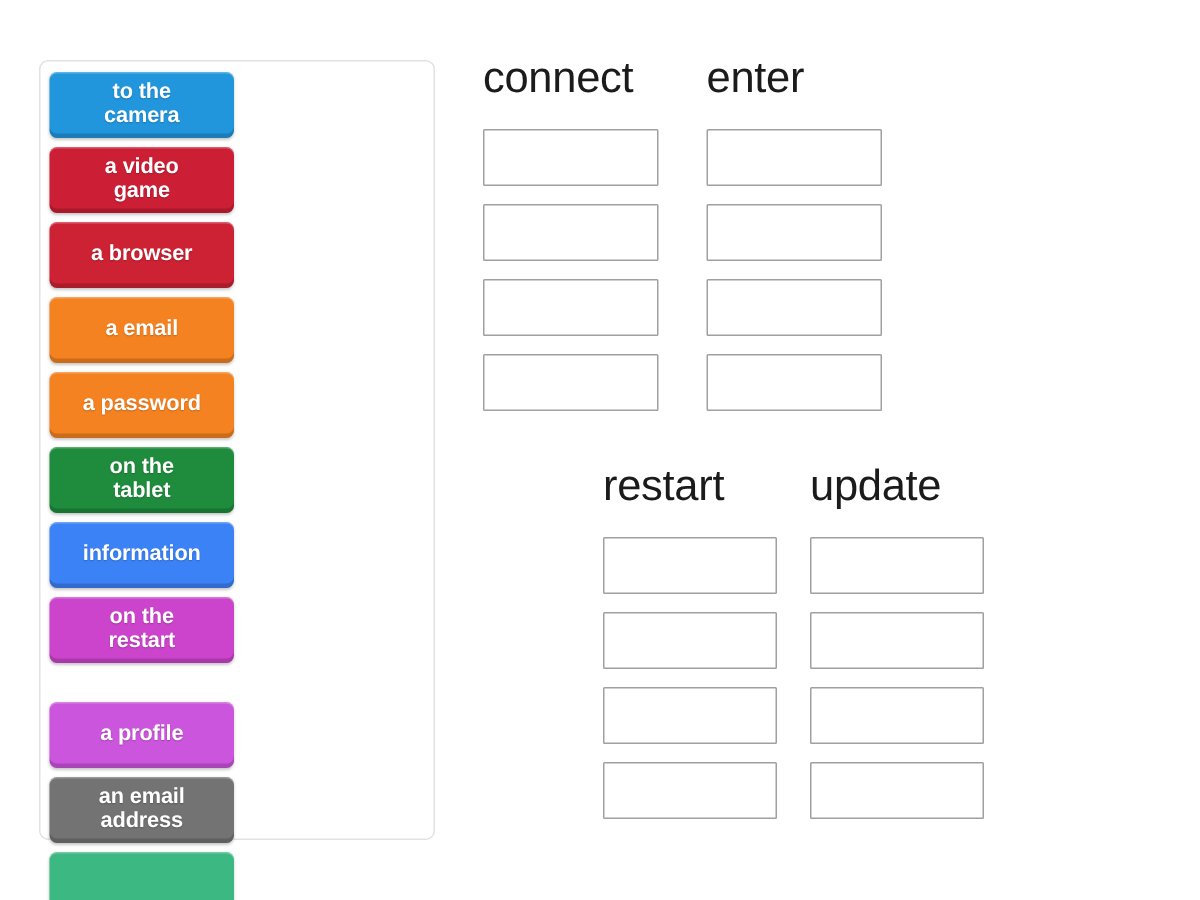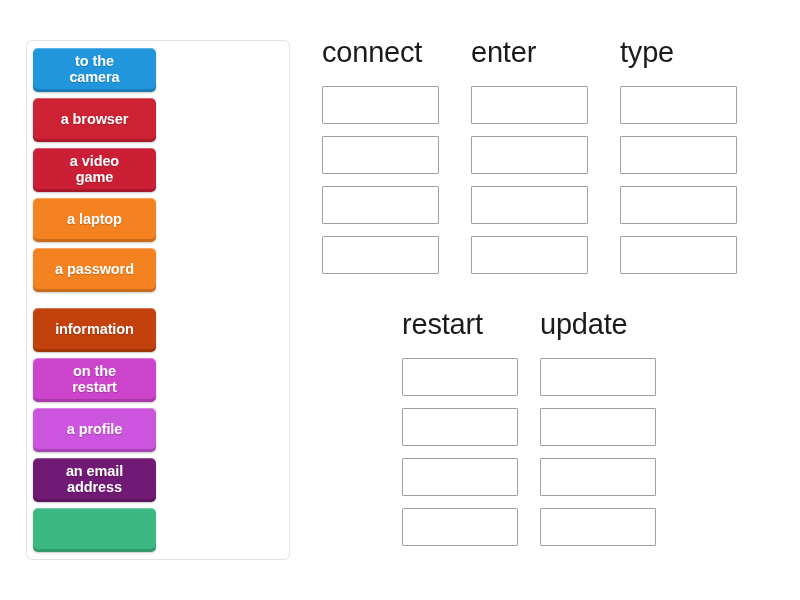--- a/index.html
+++ b/index.html
@@ -97,69 +97,63 @@
   #zone-group-bottom .drop-box { width: 116px; }
 </style>
 </head>
 <body>
 
 <div id="tile-panel">
   <div class="tile-grid">
       <div class="tile" style="background: rgb(33, 150, 221);">
         <span>to the camera</span>
       </div>
+      <div class="tile" style="background: rgb(204, 31, 54);">
+        <span>a video game</span>
+      </div>
       <div class="tile" style="background: rgb(204, 34, 51);">
         <span>a browser</span>
       </div>
-      <div class="tile" style="background: rgb(204, 31, 54);">
-        <span>a video game</span>
-      </div>
       <div class="tile" style="background: rgb(245, 130, 32);">
-        <span>a laptop</span>
+        <span>a email</span>
       </div>
       <div class="tile" style="background: rgb(245, 130, 32);">
         <span>a password</span>
       </div>
-      <div class="tile" style="background: #c2410c; margin-top: 10px;">
+      <div class="tile" style="background: rgb(30, 140, 60);">
+        <span>on the tablet</span>
+      </div>
+      <div class="tile" style="background: #3b82f6;">
         <span>information</span>
       </div>
       <div class="tile" style="background: rgb(204, 68, 204);">
         <span>on the restart</span>
       </div>
-      <div class="tile" style="background: rgb(204, 85, 221);">
+      <div class="tile" style="background: rgb(204, 85, 221); margin-top: 20px;">
         <span>a profile</span>
       </div>
-      <div class="tile" style="background: #701a75;">
+      <div class="tile" style="background: #737373;">
         <span>an email address</span>
       </div>
       <div class="tile" style="background: rgb(60, 184, 130);"></div>
     </div>
 </div>
 
 <div class="zone-group" id="zone-group-top">
     <div class="zone-col">
       <div class="zone-heading">connect</div>
       <div class="drop-list">
         <div class="drop-box"></div>
         <div class="drop-box"></div>
         <div class="drop-box"></div>
         <div class="drop-box"></div>
       </div>
     </div>
     <div class="zone-col">
       <div class="zone-heading">enter</div>
-      <div class="drop-list">
-        <div class="drop-box"></div>
-        <div class="drop-box"></div>
-        <div class="drop-box"></div>
-        <div class="drop-box"></div>
-      </div>
-    </div>
-    <div class="zone-col">
-      <div class="zone-heading">type</div>
       <div class="drop-list">
         <div class="drop-box"></div>
         <div class="drop-box"></div>
         <div class="drop-box"></div>
         <div class="drop-box"></div>
       </div>
     </div>
   </div>
 <div class="zone-group" id="zone-group-bottom">
     <div class="zone-col">

